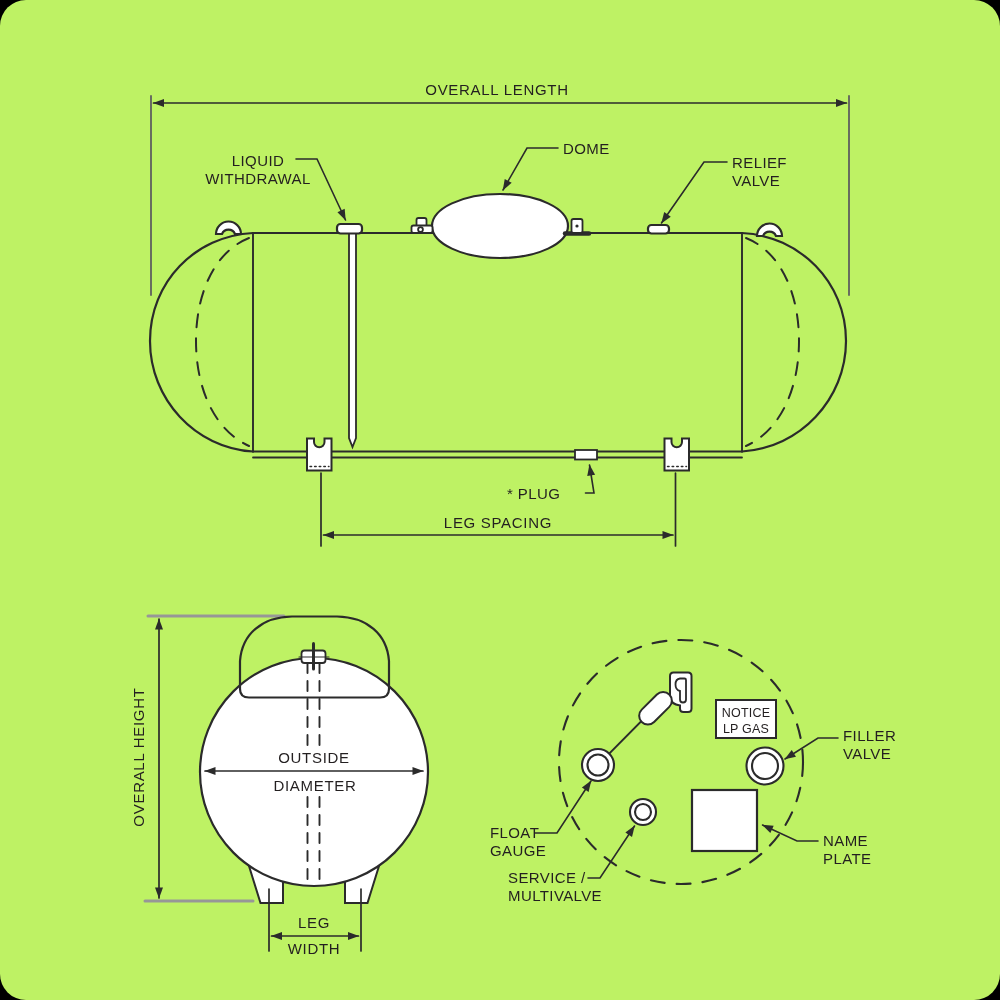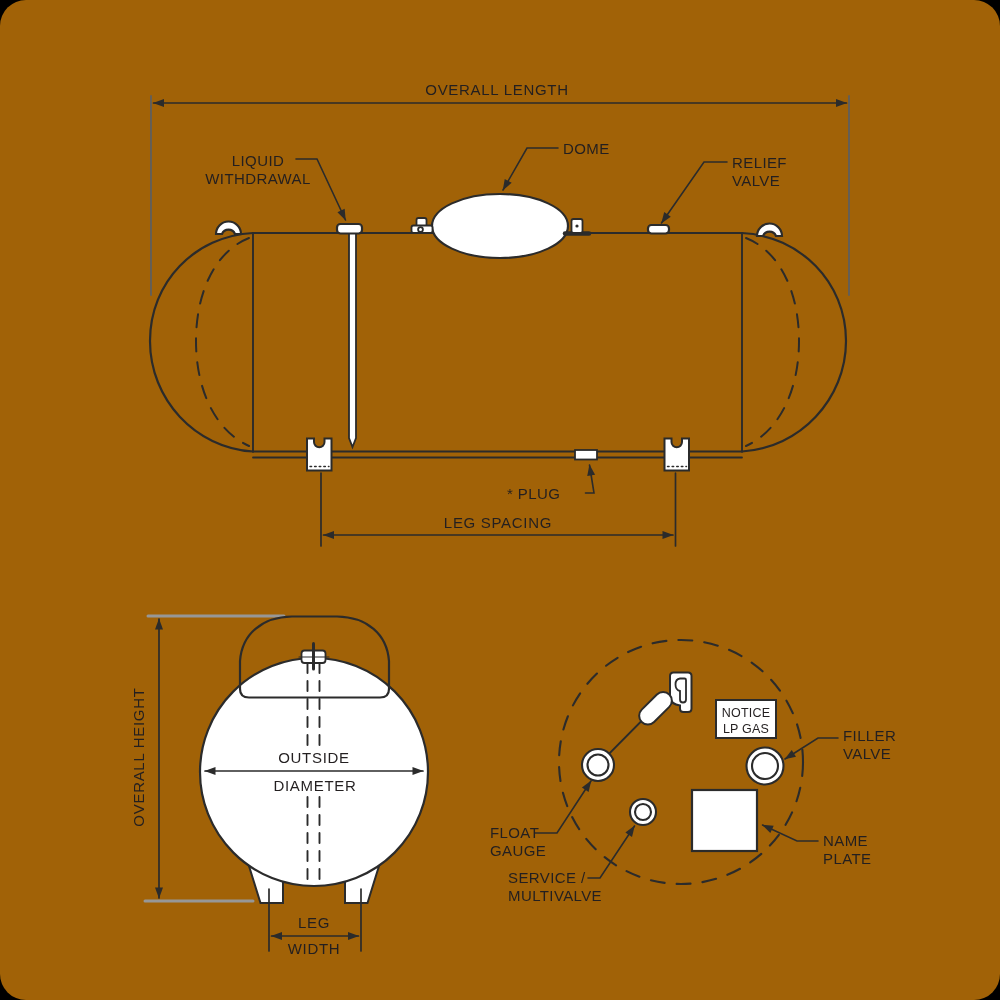--- a/index.html
+++ b/index.html
@@ -1,16 +1,16 @@
 <!DOCTYPE html>
 <html><head>
 <meta charset="utf-8">
 <style>
   html,body{margin:0;padding:0;background:#000;}
-  .page{position:relative;width:1000px;height:1000px;background:#a16207;border-radius:26px;overflow:hidden;}
+  .page{position:relative;width:1000px;height:1000px;background:#bef264;border-radius:26px;overflow:hidden;}
   svg{position:absolute;left:0;top:0;}
   text{font-family:"Liberation Sans","DejaVu Sans",sans-serif;fill:#231f20;}
   .lbl{font-size:15px;letter-spacing:0.4px;}
   .dim{font-size:15px;letter-spacing:0.7px;}
   .plate{font-size:12.5px;letter-spacing:0.2px;}
 </style>
 </head>
 <body>
 
 <div class="page">

